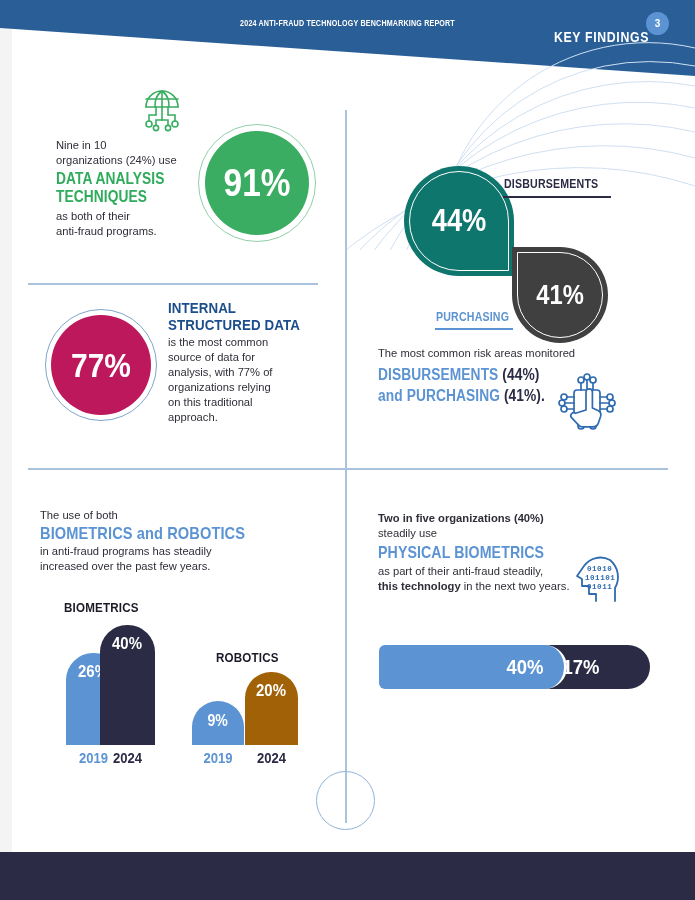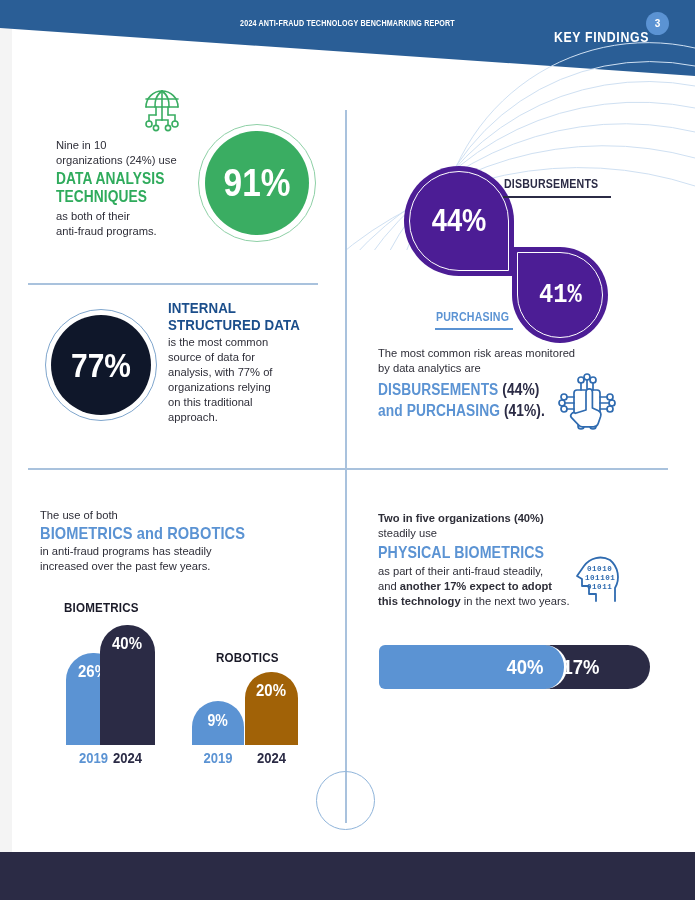--- a/index.html
+++ b/index.html
@@ -100,27 +100,26 @@
     white-space: nowrap;
   }
 
   
   .drop {
     position: absolute;
     display: flex; align-items: center; justify-content: center;
     color: #ffffff; font-weight: bold;
   }
   .drop-44 {
-    background: #4c1d95;
+    background: #0f766e;
     border-radius: 50% 50% 0 50%;
   }
   .drop-41 {
-    background: #4c1d95;
+    background: #404040;
     border-radius: 0 50% 50% 50%;
-    font-family: Liberation Mono, monospace;
   }
   .drop-inner-44 {
     position: absolute; inset: 5px;
     border: 1.5px solid #ffffff;
     border-radius: 50% 50% 0 50%;
     pointer-events: none;
   }
   .drop-inner-41 {
     position: absolute; inset: 5px;
     border: 1.5px solid #ffffff;
@@ -282,21 +281,21 @@
     <div>as both of their</div>
     <div>anti-fraud programs.</div>
   </div>
 
   <div class="circle-ring" style="left:198px; top:124px; width:118px; height:118px; border:1.5px solid #8ed0a6;"></div>
   <div class="circle-stat" style="left:205px; top:131px; width:104px; height:104px; background:#3aad62; font-size:38px;">
     <span class="pct-num">91%</span>
   </div>
 
   <div class="circle-ring" style="left:45px; top:309px; width:112px; height:112px; border:1.5px solid #7fa6cd;"></div>
-  <div class="circle-stat" style="left:51px; top:315px; width:100px; height:100px; background:#0f172a; font-size:34px;">
+  <div class="circle-stat" style="left:51px; top:315px; width:100px; height:100px; background:#be185d; font-size:34px;">
     <span class="pct-num">77%</span>
   </div>
 
   <div style="position:absolute; left:168px; top:299px; width:160px;">
     <div class="cond-head dblue" style="font-size:15.5px; line-height:17px;">INTERNAL</div>
     <div class="cond-head dblue" style="font-size:15.5px; line-height:17px; margin-bottom:2px;">STRUCTURED DATA</div>
     <div class="body-text">is the most common</div>
     <div class="body-text">source of data for</div>
     <div class="body-text">analysis, with 77% of</div>
     <div class="body-text">organizations relying</div>
@@ -315,21 +314,20 @@
   <div class="drop drop-41" style="left:512px; top:247px; width:96px; height:96px; font-size:27px;">
     <div class="drop-inner-41"></div>
     <span class="pct-num" style="position:relative;">41%</span>
   </div>
 
   <div class="label-ul lblue" style="left:436px; top:310px;">PURCHASING</div>
   <div class="label-rule" style="left:435px; top:328px; width:78px; background:#5b93d3;"></div>
 
   <div style="position:absolute; left:378px; top:346px; width:230px;">
     <div class="body-text">The most common risk areas monitored</div>
-    <div class="body-text">by data analytics are</div>
     <div class="cond-head" style="font-size:16px; line-height:21px; margin-top:3px;">
       <span class="lblue">DISBURSEMENTS</span><span class="navy"> (44%)</span>
     </div>
     <div class="cond-head" style="font-size:16px; line-height:21px;">
       <span class="lblue">and PURCHASING</span><span class="navy"> (41%).</span>
     </div>
   </div>
 
   <svg class="icon-abs" style="left:556px; top:372px;" width="62" height="62" viewBox="0 0 62 62">
     <g fill="none" stroke="#2f6bb0" stroke-width="1.7" stroke-linecap="round" stroke-linejoin="round">
@@ -389,21 +387,20 @@
   <div class="bar" style="left:245px; top:672px; width:53px; height:73px; background:#a16207; border-radius:26px 26px 0 0;">
     <span class="bar-val">20%</span>
   </div>
   <div class="bar-yr navy" style="left:245px; top:750px; width:53px;">2024</div>
 
   <div style="position:absolute; left:378px; top:511px; width:200px;">
     <div class="body-text"><b>Two in five organizations (40%)</b></div>
     <div class="body-text">steadily use</div>
     <div class="cond-head lblue" style="font-size:16.5px; line-height:21px; margin:1px 0 1px;">PHYSICAL BIOMETRICS</div>
     <div class="body-text">as part of their anti-fraud steadily,</div>
-    <div class="body-text"><span>and </span><b>another 17% expect to adopt</b></div>
     <div class="body-text"><b>this technology</b><span> in the next two years.</span></div>
   </div>
 
   <svg class="icon-abs" style="left:568px; top:546px;" width="62" height="62" viewBox="0 0 62 62">
     <g fill="none" stroke="#2f6bb0" stroke-width="1.8" stroke-linecap="round" stroke-linejoin="round">
       <path d="M47,55 L47,42 a22,22 0 0 0 -5,-28 a20,20 0 0 0 -26,6 L9,30 l5,3 l0,7 l7,0 l0,8 l7,0 l0,7"></path>
     </g>
     <g fill="#2f6bb0" font-family="'Liberation Mono', monospace" font-size="7.6" font-weight="bold" letter-spacing="0.5">
       <text x="19" y="25">01010</text>
       <text x="17" y="34">101101</text>

